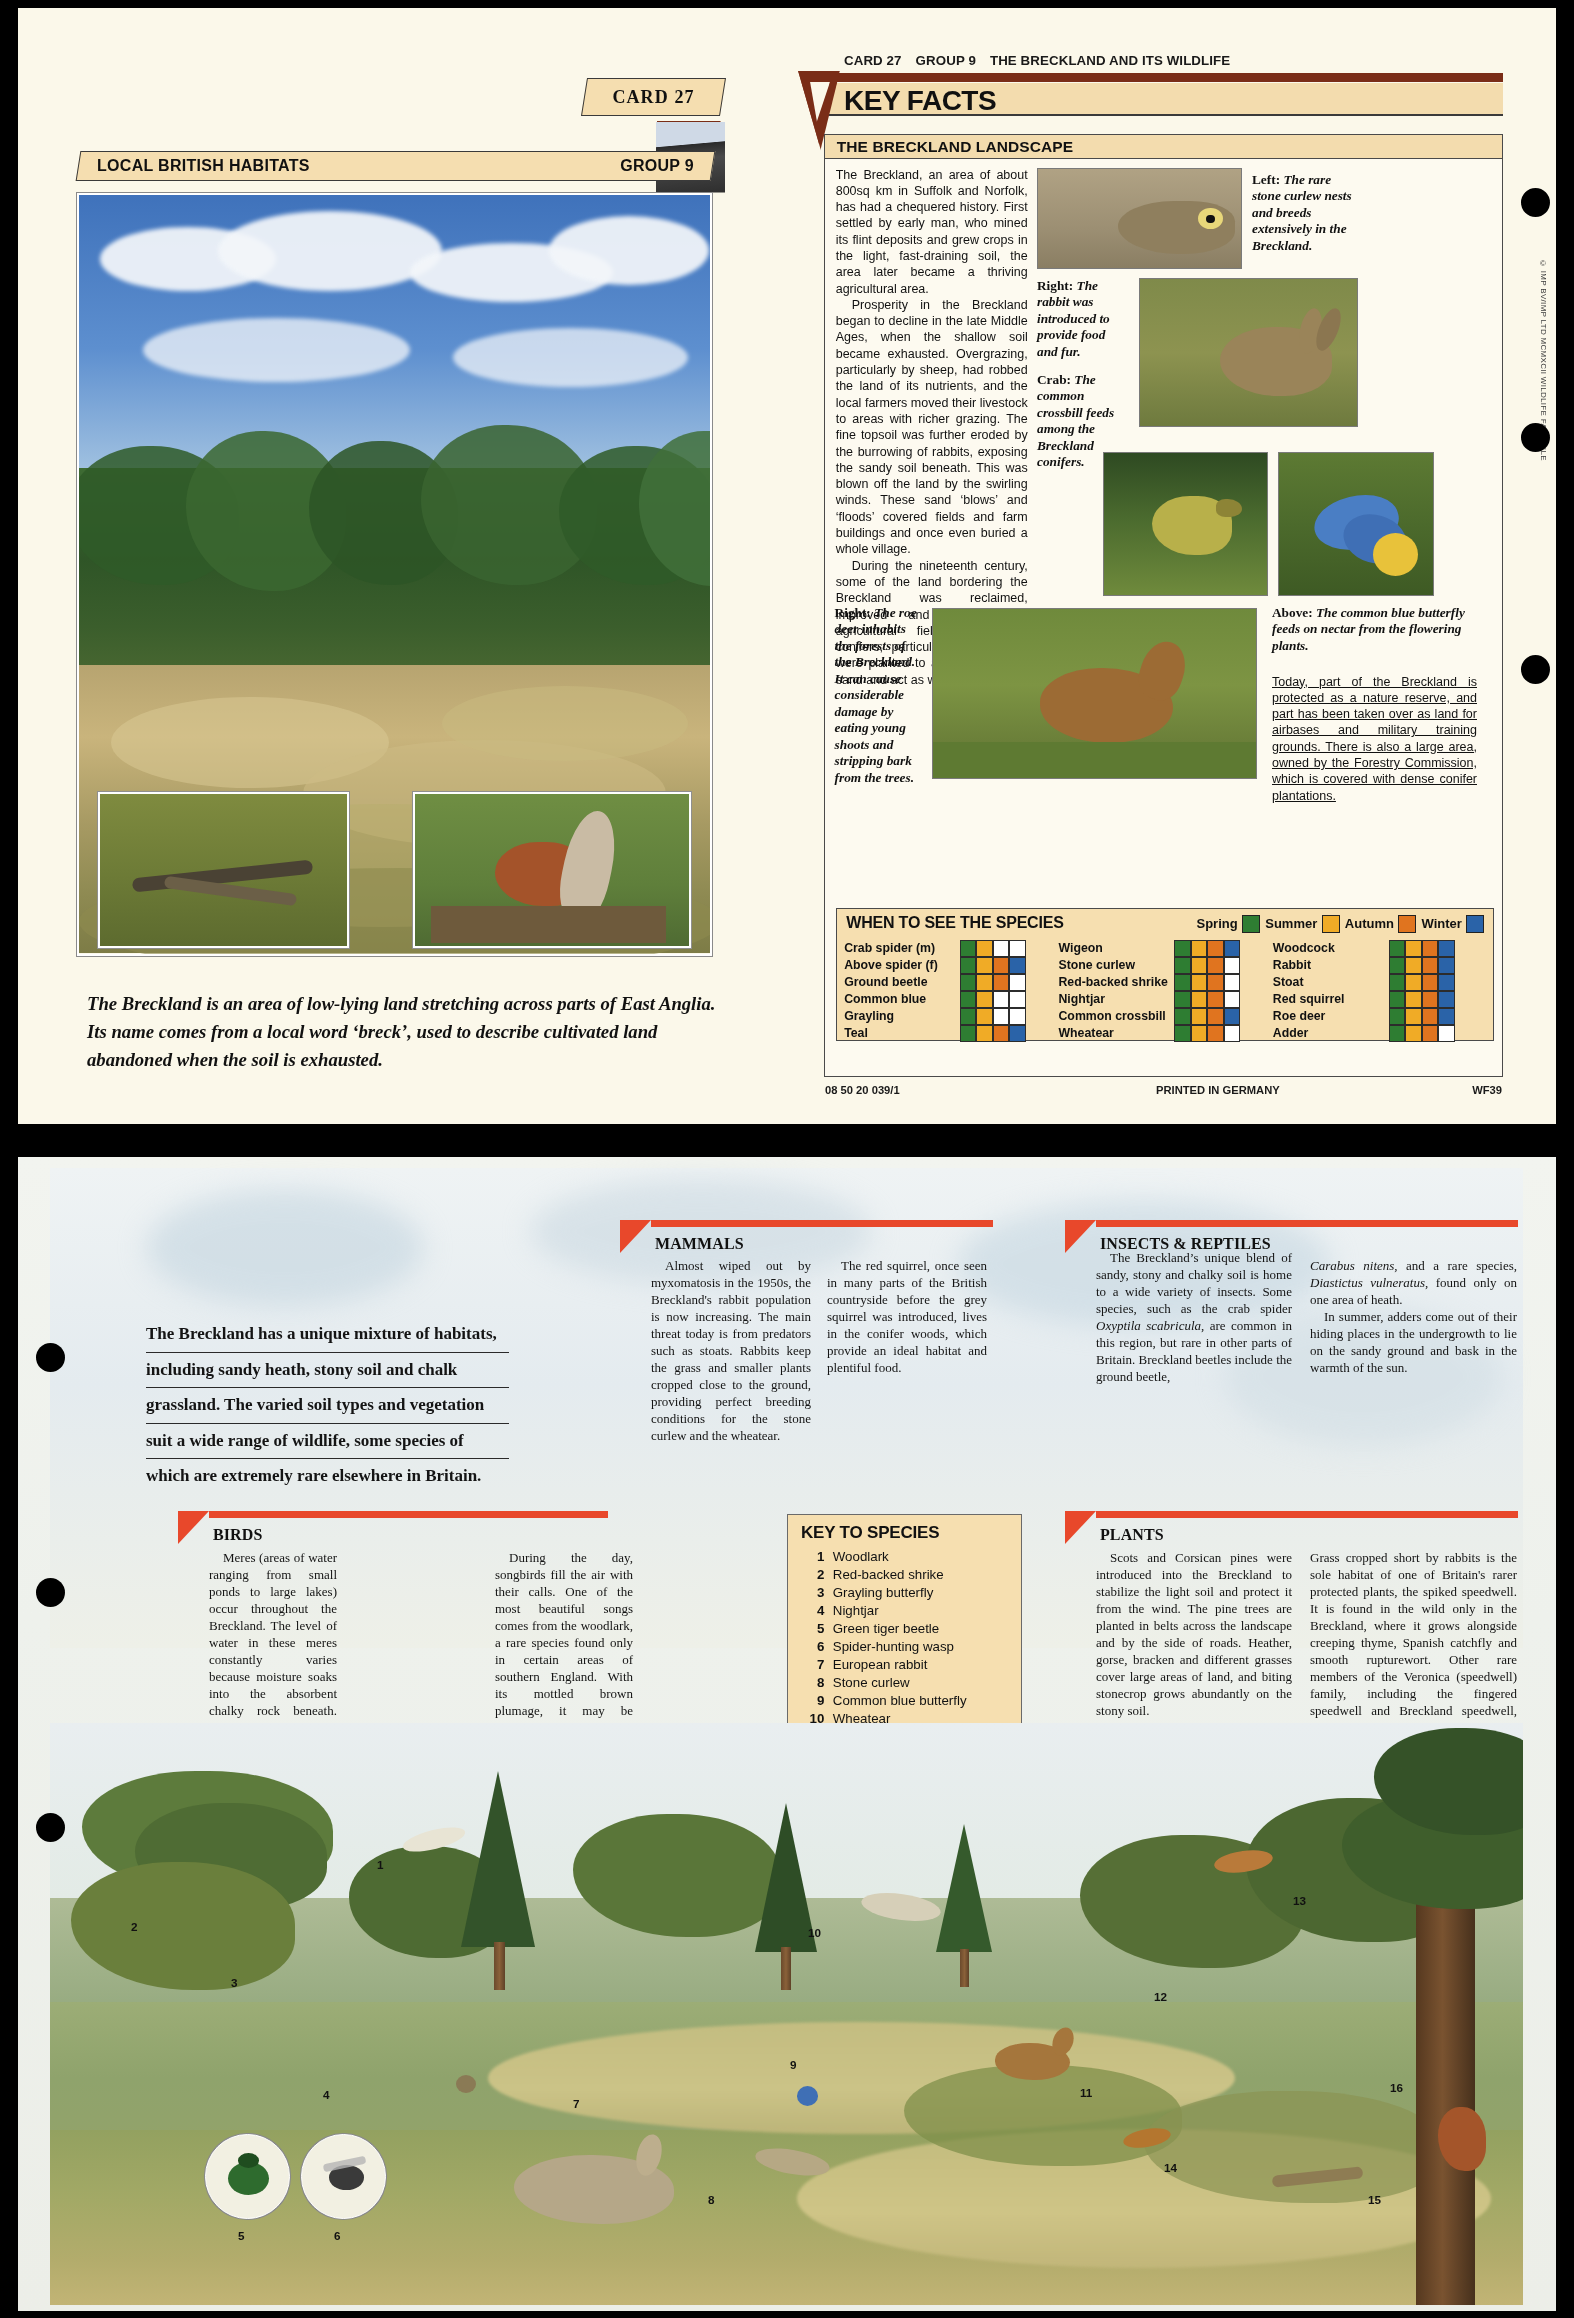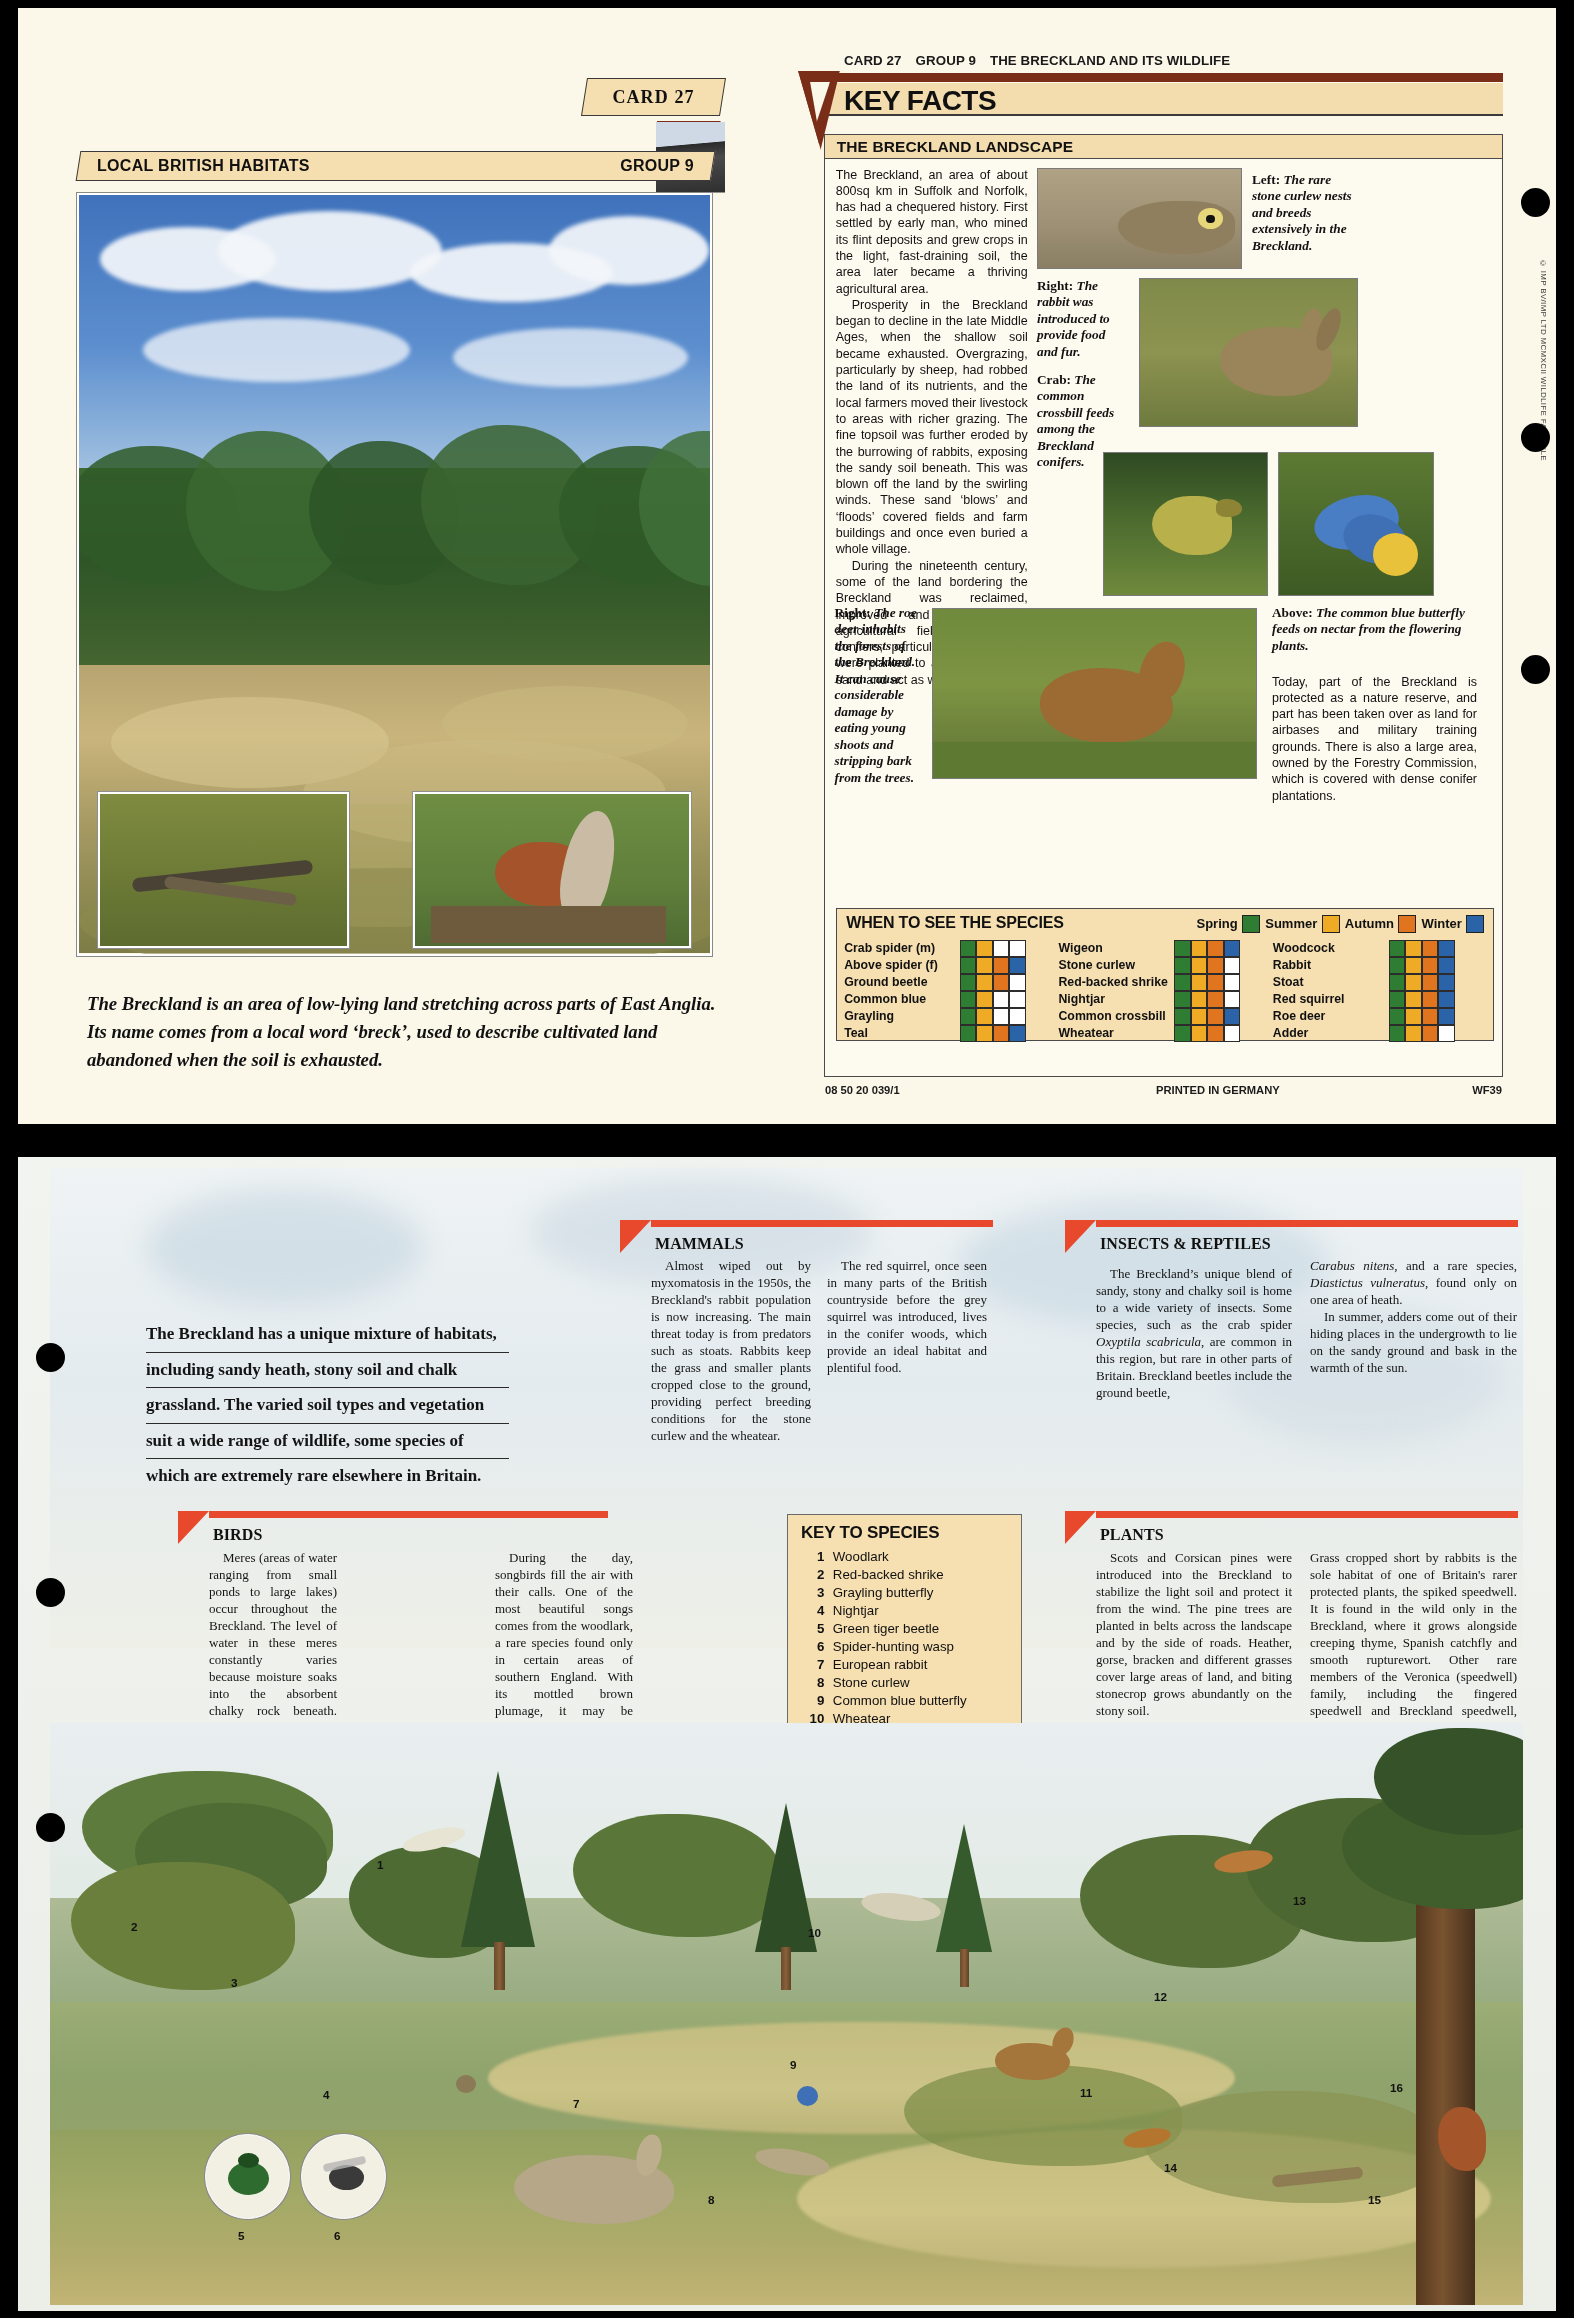--- a/index.html
+++ b/index.html
@@ -157,21 +157,21 @@
     font-weight: bold; font-size: 15.5px; color: #111; letter-spacing: 0.1px;
   }
 
   .kf-col1 {
     position: absolute; left: 10.7px; top: 32px; width: 192px;
     font-size: 12.5px; line-height: 16.3px; text-align: justify; color: #111;
   }
   .kf-col1 p + p { text-indent: 16px; }
 
   .kf-text-block {
-    position: absolute; font-size: 12.5px; line-height: 16.3px; text-align: justify; color: #111;
+    position: absolute; font-size: 12.5px; line-height: 16.3px; text-align: justify; color: #111; text-decoration: underline;
   }
 
   .cap {
     position: absolute;
     font-family: "Liberation Serif", serif;
     font-size: 13.3px; line-height: 16.5px; color: #111;
   }
   .cap b { font-weight: bold; font-style: normal; }
   .cap i { font-style: italic; font-weight: bold; }
 
@@ -650,21 +650,21 @@
     <div class="bodytext" style="left:633px; top:100px; width:160px;">
       <p style="text-indent:14px;">Almost wiped out by myxomatosis in the 1950s, the Breckland's rabbit population is now increasing. The main threat today is from predators such as stoats. Rabbits keep the grass and smaller plants cropped close to the ground, providing perfect breeding conditions for the stone curlew and the wheatear.</p>
     </div>
     <div class="bodytext" style="left:809px; top:100px; width:160px;">
       <p style="text-indent:14px;">The red squirrel, once seen in many parts of the British countryside before the grey squirrel was introduced, lives in the conifer woods, which provide an ideal habitat and plentiful food.</p>
     </div>
 
     <div class="sect-tri" style="left:1047px; top:63px;"></div>
     <div class="sect-rule" style="left:1078px; top:63px; width:422px;"></div>
     <div class="sect-h" style="left:1082px; top:78px;">INSECTS &amp; REPTILES</div>
-    <div class="bodytext" style="left:1078px; top:108px; width:196px;">
+    <div class="bodytext" style="left:1078px; top:92px; width:196px;">
       <p style="text-indent:14px;"><span>The Breckland’s unique blend of sandy, stony and chalky soil is home to a wide variety of insects. Some species, such as the crab spider </span><i>Oxyptila scabricula</i><span>, are common in this region, but rare in other parts of Britain. Breckland beetles include the ground beetle, </span></p>
     </div>
     <div class="bodytext" style="left:1292px; top:100px; width:207px;">
       <p><i>Carabus nitens</i><span>, and a rare species, </span><i>Diastictus vulneratus</i><span>, found only on one area of heath.</span></p>
       <p>In summer, adders come out of their hiding places in the undergrowth to lie on the sandy ground and bask in the warmth of the sun.</p>
     </div>
 
     <div class="sect-tri" style="left:160px; top:354px;"></div>
     <div class="sect-rule" style="left:191px; top:354px; width:399px;"></div>
     <div class="sect-h" style="left:195px; top:369px;">BIRDS</div>

